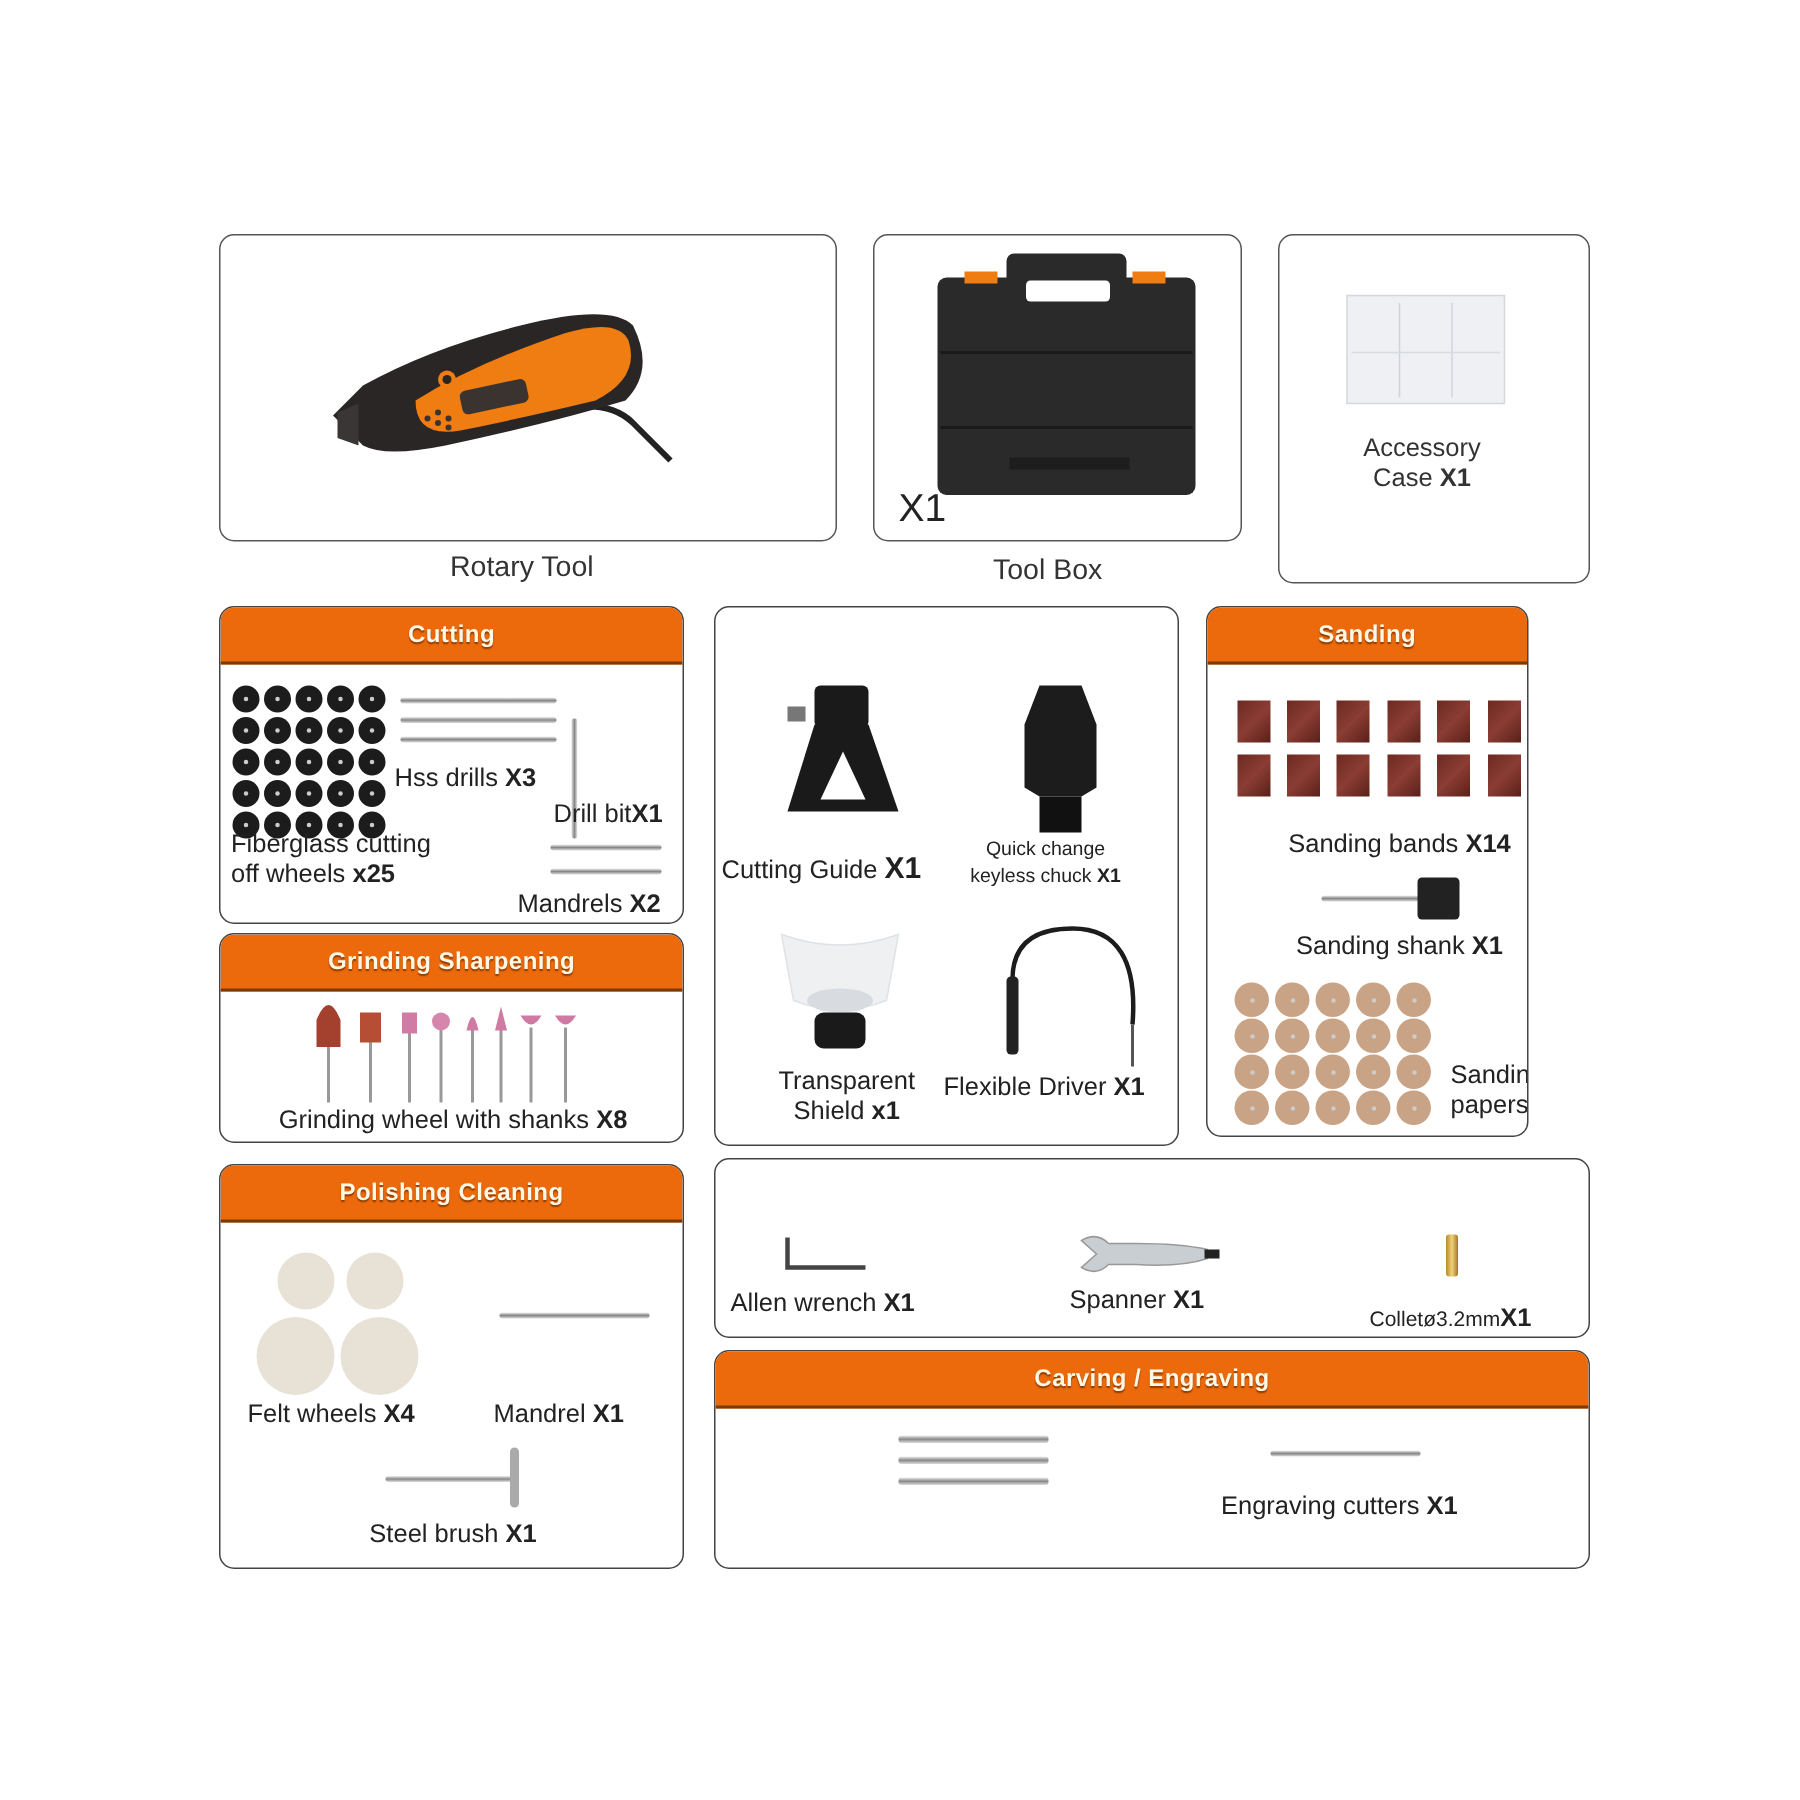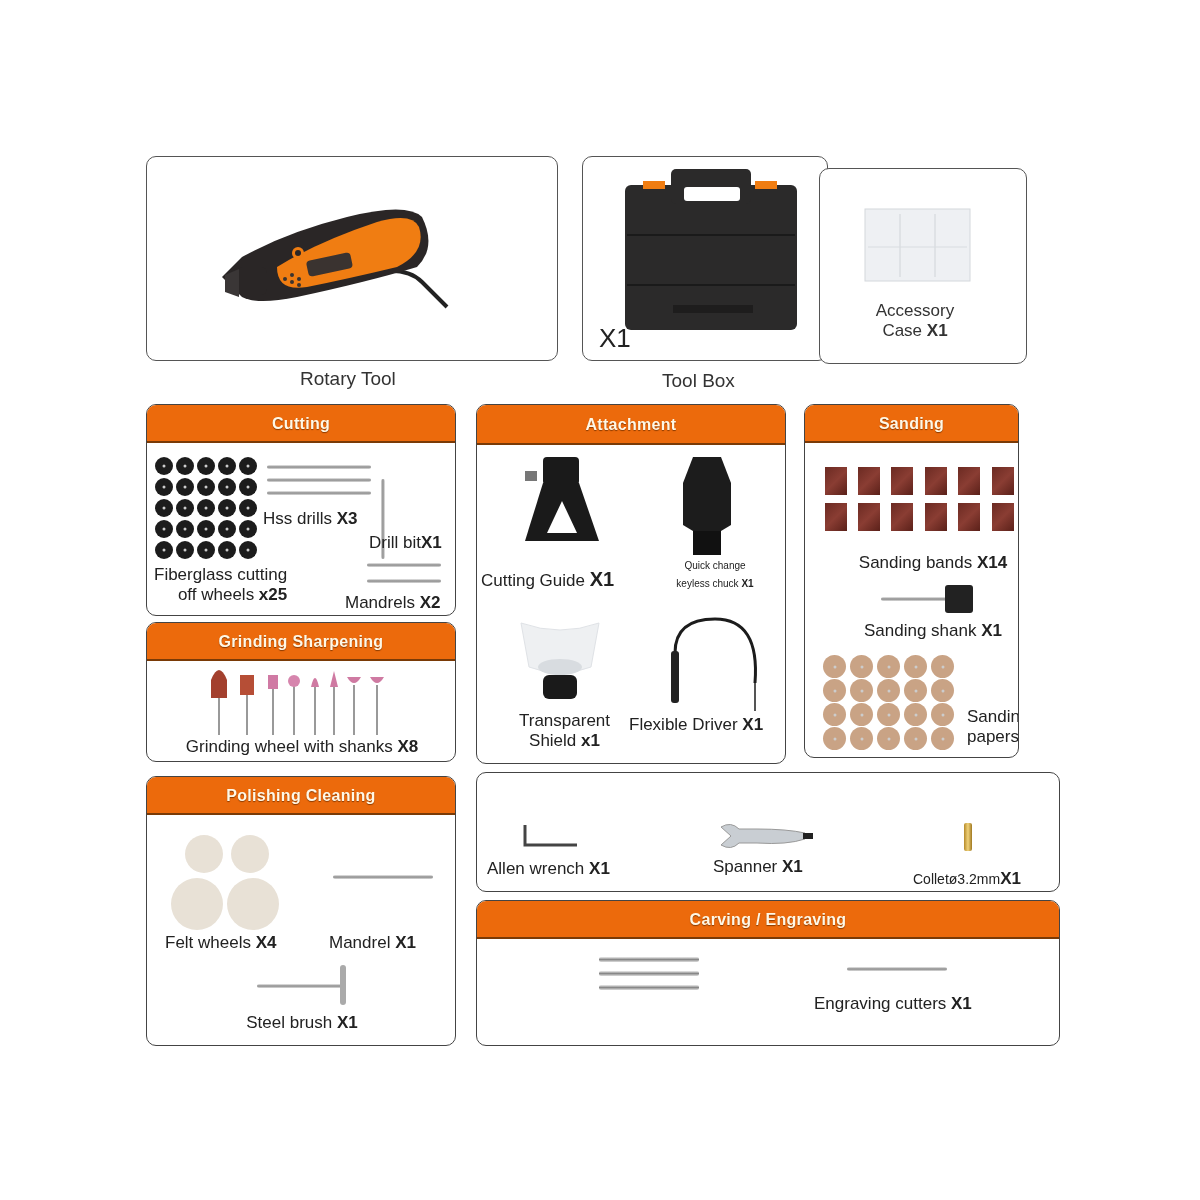--- a/index.html
+++ b/index.html
@@ -49,21 +49,21 @@
     <rect x="60" y="24" width="22" height="8" fill="#f07d12"></rect>
     <rect x="172" y="24" width="22" height="8" fill="#f07d12"></rect>
     <line x1="44" y1="78" x2="212" y2="78" stroke="#1a1a1a" stroke-width="2"></line>
     <line x1="44" y1="128" x2="212" y2="128" stroke="#1a1a1a" stroke-width="2"></line>
     <rect x="90" y="148" width="80" height="8" fill="#1e1d1d"></rect>
   </svg>
   <div class="abs" style="left:16px;top:166px;font-size:26px;color:#222;">X1</div>
 </div>
 <div class="caption" style="left:662px;top:370px;">Tool Box</div>
 
-<div class="card" style="left:819px;top:156px;width:208px;height:196px;margin-top:12px;">
+<div class="card" style="left:852px;top:156px;width:208px;height:233px;">
   <svg width="208" height="120" viewBox="0 0 208 120">
     <rect x="45" y="40" width="105" height="72" fill="#eef0f3" stroke="#d4d8dc"></rect>
     <line x1="80" y1="45" x2="80" y2="108" stroke="#d0d4d8"></line>
     <line x1="115" y1="45" x2="115" y2="108" stroke="#d0d4d8"></line>
     <line x1="48" y1="78" x2="147" y2="78" stroke="#d8dce0"></line>
   </svg>
   <div class="abs center" style="left:0;top:132px;width:190px;font-size:17px;color:#333;line-height:20px;">
     <div>Accessory</div>
     <div><span>Case </span><b>X1</b></div>
   </div>
@@ -99,21 +99,21 @@
       <div class="disc" style="left:84px;top:84px;width:18px;height:18px;background:#1c1c1c;"></div>
   </div>
   <div>
     <div class="rod" style="left:120px;top:60px;width:104px;"></div>
     <div class="rod" style="left:120px;top:73px;width:104px;"></div>
     <div class="rod" style="left:120px;top:86px;width:104px;"></div>
   </div>
   <div class="rod" style="left:236px;top:72px;width:80px;transform:rotate(90deg);transform-origin:left center;"></div>
   <div class="lbl" style="left:116px;top:104px;"><span>Hss drills </span><b>X3</b></div>
   <div class="lbl" style="left:222px;top:128px;"><span>Drill bit</span><b>X1</b></div>
-  <div class="lbl" style="left:7px;top:160px;text-align:right;">
+  <div class="lbl" style="left:7px;top:148px;">
     <div>Fiberglass cutting</div>
     <div><span>off wheels </span><b>x25</b></div>
   </div>
   <div>
     <div class="rod" style="left:220px;top:158px;width:74px;"></div>
     <div class="rod" style="left:220px;top:174px;width:74px;"></div>
   </div>
   <div class="lbl" style="left:198px;top:188px;"><span>Mandrels </span><b>X2</b></div>
 </div>
 
@@ -154,33 +154,32 @@
   <div class="lbl" style="left:18px;top:156px;"><span>Felt wheels </span><b>X4</b></div>
   <div class="lbl" style="left:182px;top:156px;"><span>Mandrel </span><b>X1</b></div>
   <div>
     <div class="rod" style="left:110px;top:207px;width:86px;"></div>
     <div class="abs" style="left:193px;top:188px;width:6px;height:40px;background:#aaa;border-radius:3px;"></div>
   </div>
   <div class="lbl center" style="left:0;top:236px;width:310px;"><span>Steel brush </span><b>X1</b></div>
 </div>
 
 <div class="sec" style="left:476px;top:404px;width:310px;height:360px;">
-  <div class="sec-head" style="height:40px;line-height:40px;">Attachment</div>
   <svg class="abs" style="left:40px;top:48px;" width="90" height="100" viewBox="0 0 90 100">
     <rect x="26" y="4" width="36" height="28" rx="4" fill="#1a1a1a"></rect>
     <path d="M26 30 L8 88 L82 88 L62 30 Z" fill="#1a1a1a"></path>
     <path d="M30 80 L45 48 L60 80 Z" fill="#fff"></path>
     <rect x="8" y="18" width="12" height="10" fill="#777"></rect>
   </svg>
   <svg class="abs" style="left:200px;top:48px;" width="60" height="110" viewBox="0 0 60 110">
     <path d="M16 4 L44 4 L54 30 L54 72 L44 78 L16 78 L6 72 L6 30 Z" fill="#1c1c1c"></path>
     <rect x="16" y="78" width="28" height="24" fill="#111"></rect>
   </svg>
   <div class="lbl" style="left:4px;top:164px;"><span>Cutting Guide </span><b style="font-size:20px;">X1</b></div>
-  <div class="lbl center" style="left:174px;top:152px;width:128px;font-size:10px;line-height:18px;">
+  <div class="lbl center" style="left:156px;top:152px;width:128px;font-size:13px;line-height:18px;">
     <div>Quick change</div>
     <div><span>keyless chuck </span><b>X1</b></div>
   </div>
   <svg class="abs" style="left:38px;top:212px;" width="90" height="90" viewBox="0 0 90 90">
     <path d="M6 6 Q45 20 84 6 L76 50 Q45 62 14 50 Z" fill="#eef0f2" stroke="#dfe2e6"></path>
     <ellipse cx="45" cy="50" rx="22" ry="8" fill="#d8dce0"></ellipse>
     <rect x="28" y="58" width="34" height="24" rx="6" fill="#1a1a1a"></rect>
   </svg>
   <svg class="abs" style="left:188px;top:208px;" width="100" height="100" viewBox="0 0 100 100">
     <path d="M10 40 Q10 6 50 6 Q95 6 90 70" stroke="#1c1c1c" stroke-width="3" fill="none"></path>

